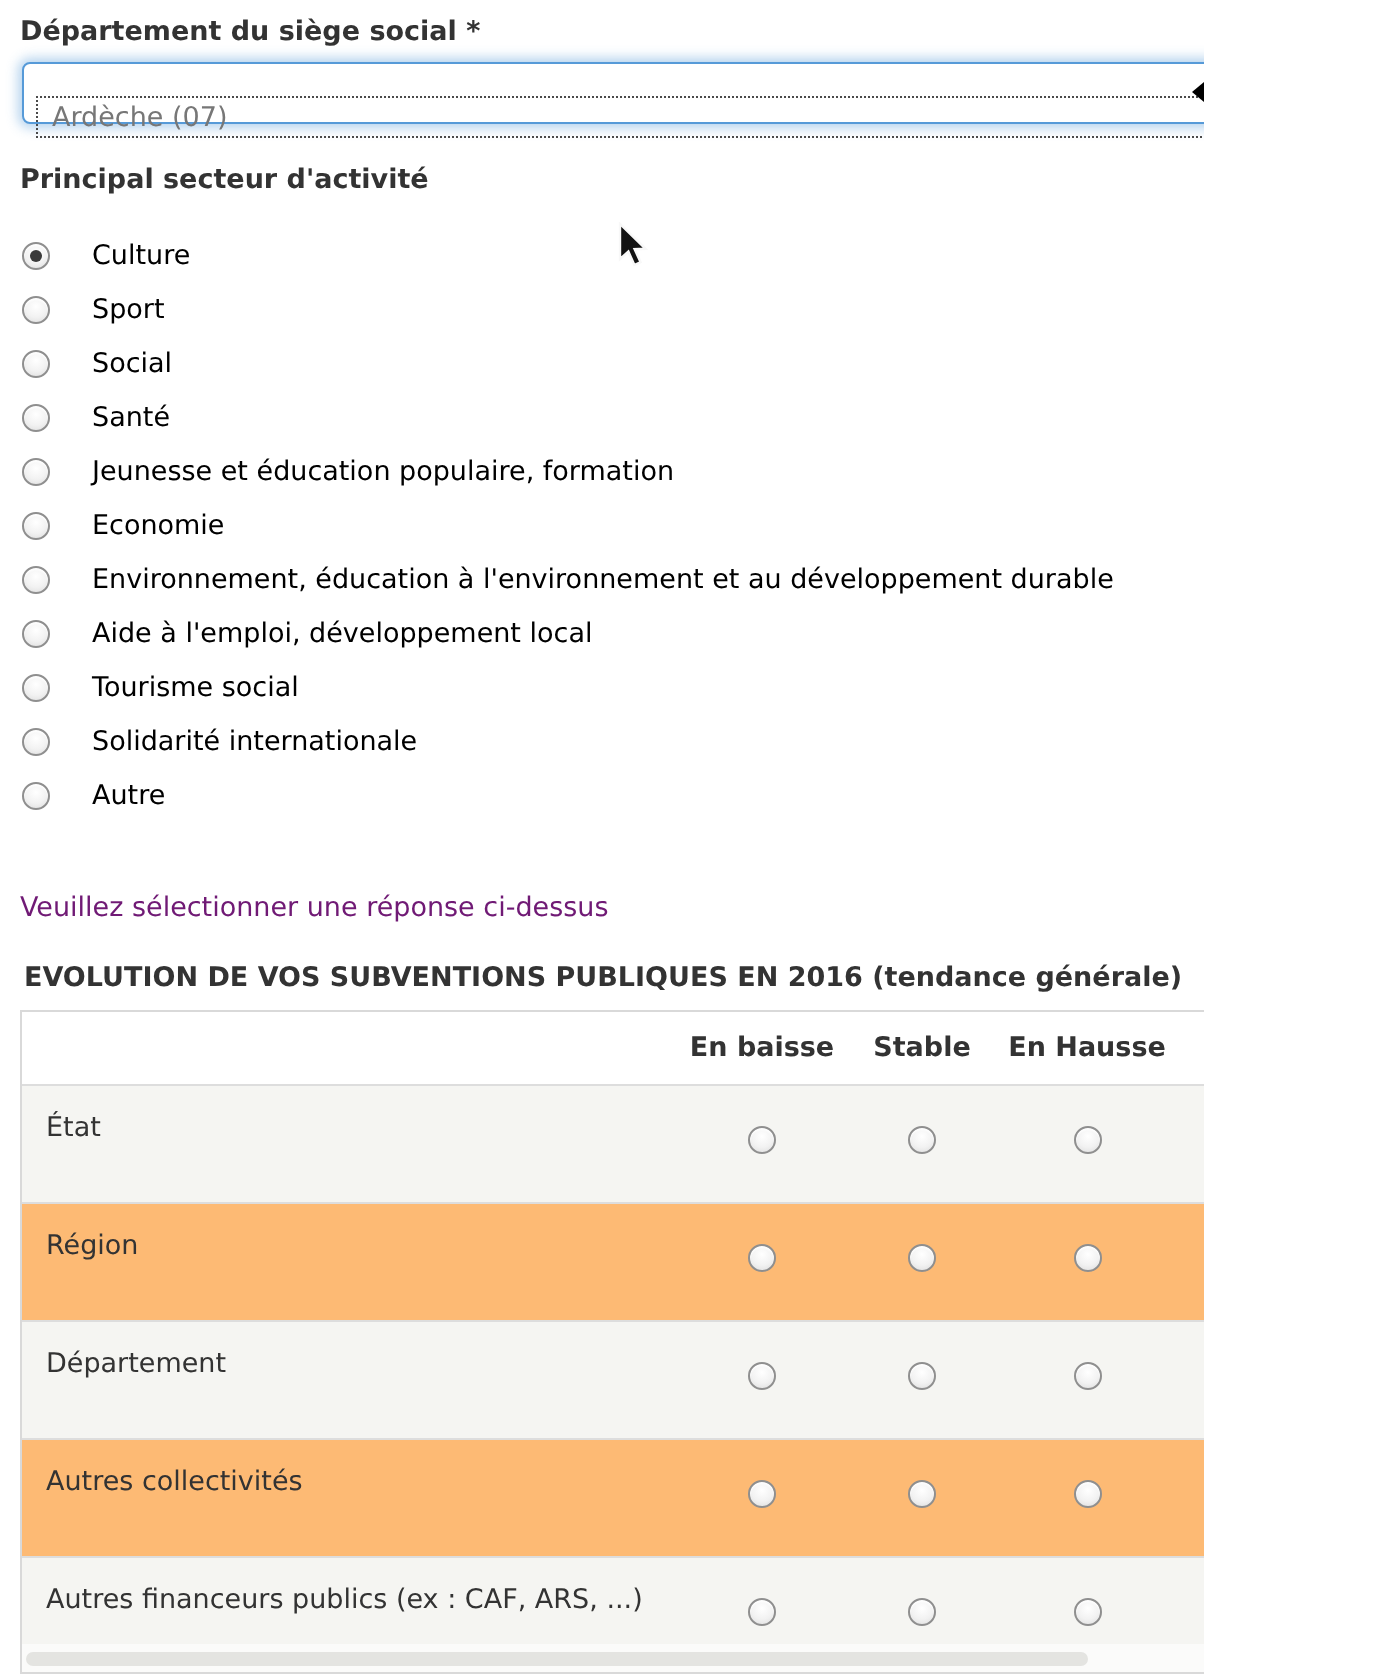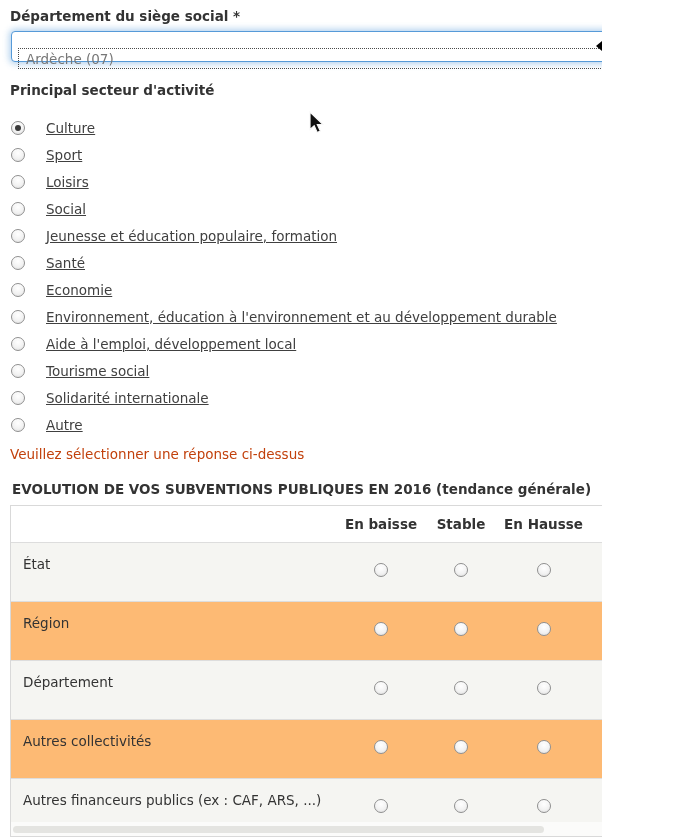--- a/index.html
+++ b/index.html
@@ -36,23 +36,23 @@
     width:14px; height:14px; border-radius:50%;
     border:1px solid #8f8f8f;
     background:radial-gradient(circle at 50% 35%, #ffffff 0%, #f2f2f2 55%, #dcdcdc 100%);
     box-shadow:inset 0 1px 1px rgba(255,255,255,.9);
     margin-left:1px; flex:0 0 auto; position:relative;
   }
   .radio.checked::after {
     content:""; position:absolute; left:3px; top:3px; width:6px; height:6px;
     border-radius:50%; background:#3a3a3a;
   }
-  .radio-label { margin-left:21px; color:#404040; font-size:13.5px;text-decoration:underline; }
-
-  .helper { position:absolute; left:10px; top:446px; color:#c2410c; font-size:13.5px; }
+  .radio-label { margin-left:21px; color:#000000; font-size:13.5px; }
+
+  .helper { position:absolute; left:10px; top:446px; color:#701a75; font-size:13.5px; }
   .section-title { position:absolute; left:12px; top:481px; font-weight:bold; font-size:13.5px; color:#333; }
 
   
   .matrix-wrap {
     position:absolute; left:10px; top:505px; width:674px; height:332px;
     border:1px solid #d9d9d9; overflow:hidden; background:#fdba74;
   }
   table.matrix { border-collapse:collapse; width:694px; table-layout:fixed; }
   table.matrix col.c-label { width:325px; }
   table.matrix col.c1 { width:90px; }
@@ -101,33 +101,29 @@
       <li>
         <span class="radio checked"></span>
         <span class="radio-label">Culture</span>
       </li>
       <li>
         <span class="radio"></span>
         <span class="radio-label">Sport</span>
       </li>
       <li>
         <span class="radio"></span>
-        <span class="radio-label">Loisirs</span>
-      </li>
-      <li>
-        <span class="radio"></span>
         <span class="radio-label">Social</span>
       </li>
       <li>
         <span class="radio"></span>
+        <span class="radio-label">Santé</span>
+      </li>
+      <li>
+        <span class="radio"></span>
         <span class="radio-label">Jeunesse et éducation populaire, formation</span>
-      </li>
-      <li>
-        <span class="radio"></span>
-        <span class="radio-label">Santé</span>
       </li>
       <li>
         <span class="radio"></span>
         <span class="radio-label">Economie</span>
       </li>
       <li>
         <span class="radio"></span>
         <span class="radio-label">Environnement, éducation à l'environnement et au développement durable</span>
       </li>
       <li>

